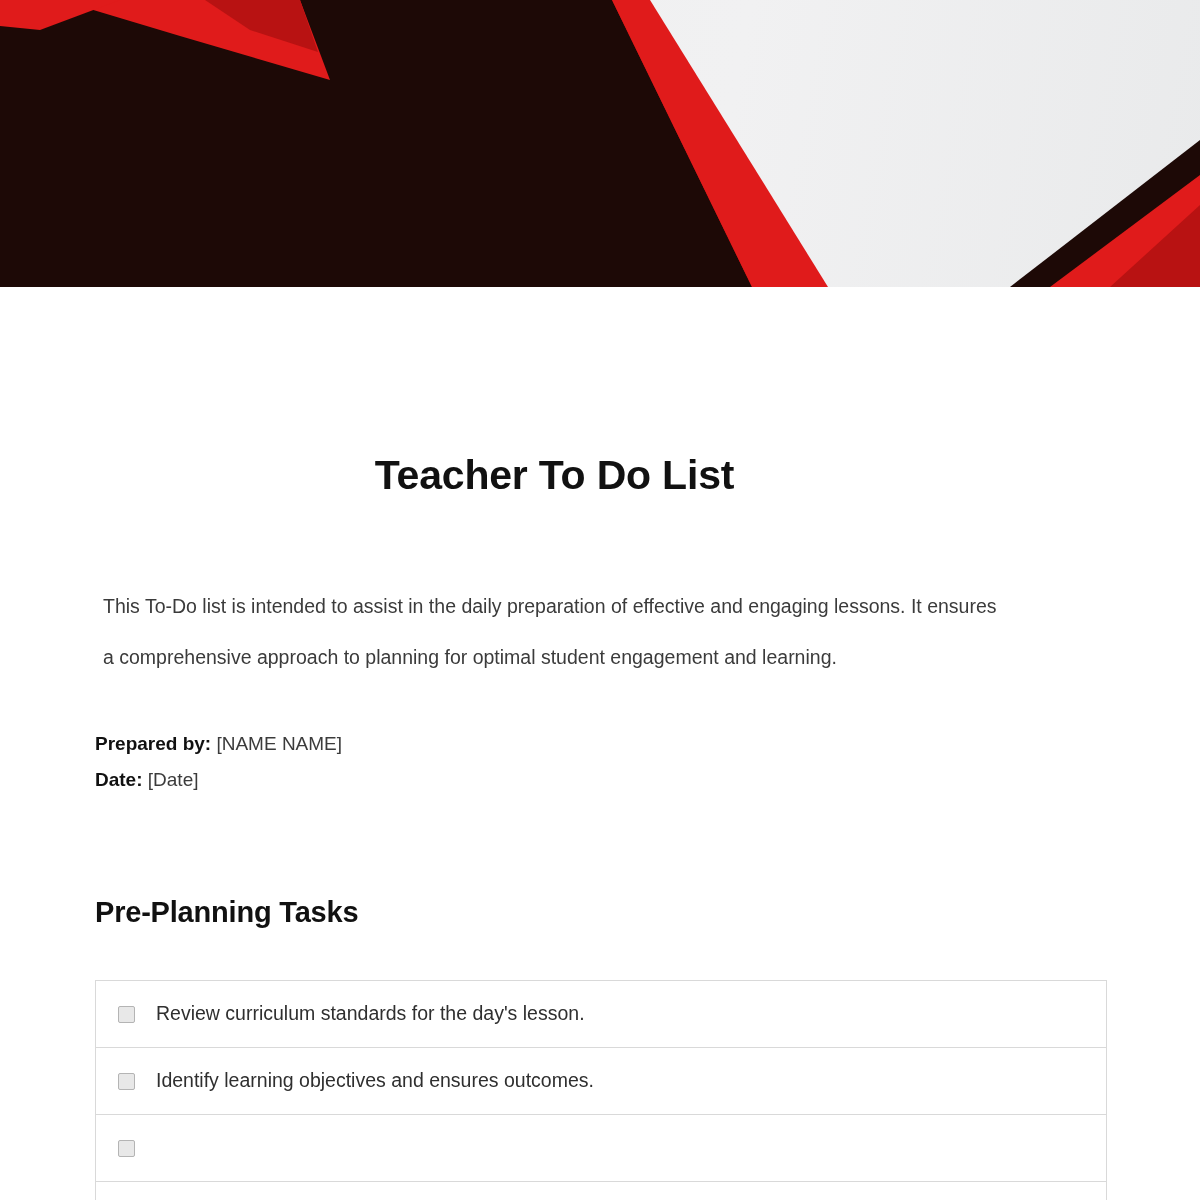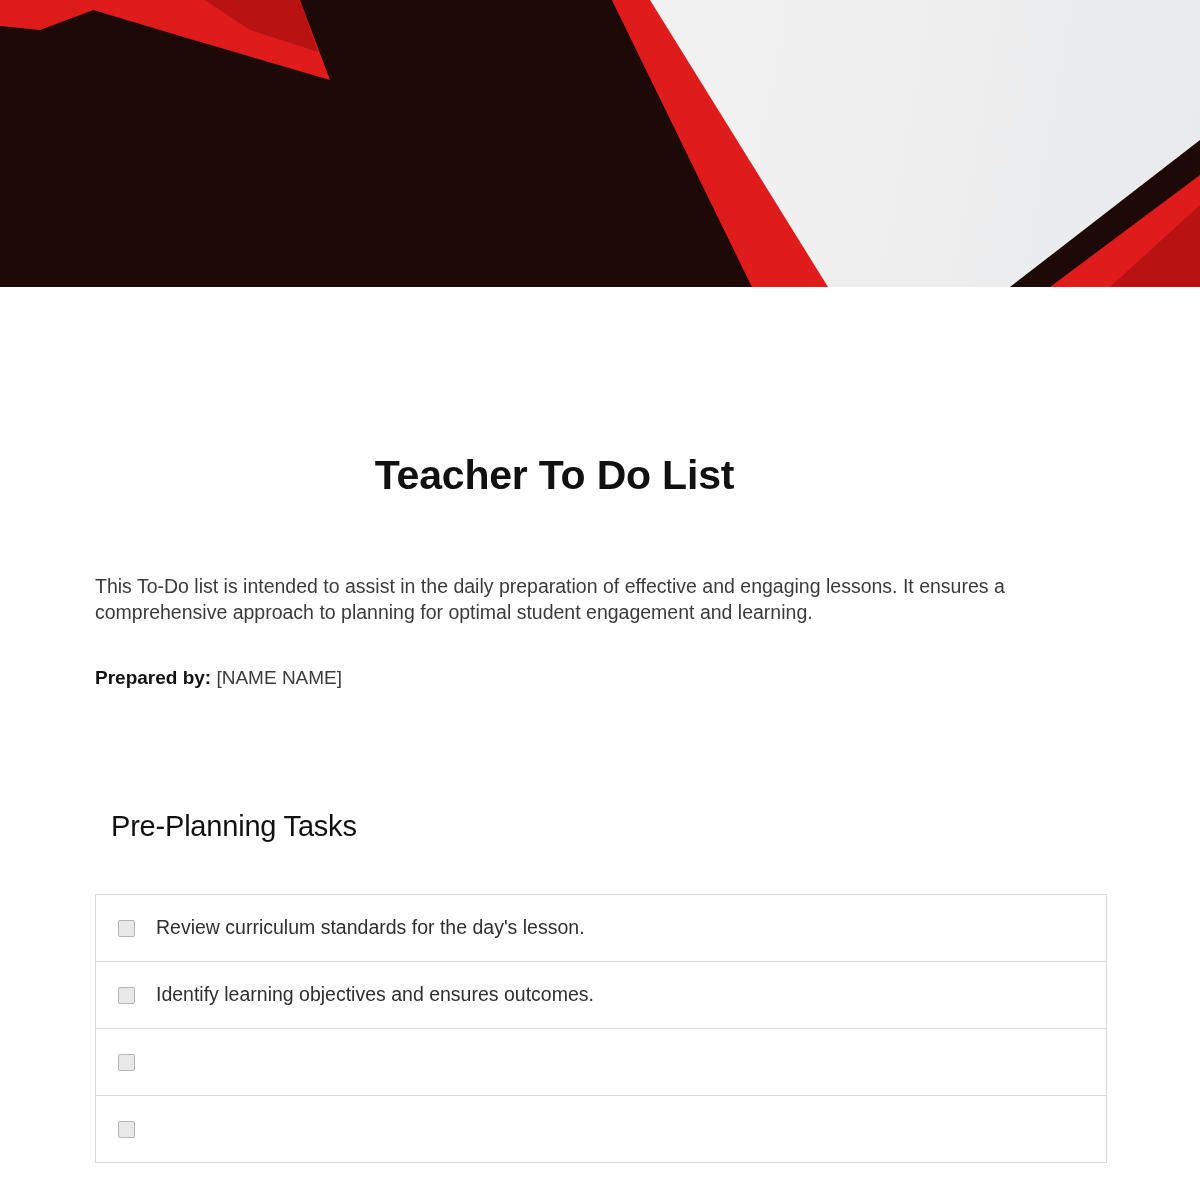--- a/index.html
+++ b/index.html
@@ -105,43 +105,43 @@
   .doc-title {
     text-align: center;
     font-size: 41px;
     font-weight: bold;
     color: #111111;
     letter-spacing: -0.2px;
     margin: 0;
     padding-top: 165px;
   }
   .intro {
-    margin: 0;
+    margin: 8px;
     padding-top: 74px;
     font-size: 19.5px;
-    line-height: 26px;
+    line-height: 51px;
     color: #3b3b3b;
     max-width: 975px;
   }
   .meta {
     padding-top: 35px;
     font-size: 19px;
     line-height: 36px;
     color: #3b3b3b;
   }
   .meta b {
     color: #111111;
     font-weight: bold;
     text-align: right;
   }
   .section-title {
     font-size: 29px;
-    font-weight: normal;
+    font-weight: bold;
     color: #111111;
-    margin: 16px;
+    margin: 0;
     padding-top: 98px;
     letter-spacing: -0.2px;
   }
   .task-table {
     margin-top: 51px;
     border: 1px solid #d9d9d9;
     border-bottom: none;
     width: 1010px;
   }
   .task-row {
@@ -187,20 +187,24 @@
 
   <h1 class="doc-title">Teacher To Do List</h1>
 
   <p class="intro">This To-Do list is intended to assist in the daily preparation of effective and engaging lessons. It ensures a comprehensive approach to planning for optimal student engagement and learning.</p>
 
   <div class="meta">
     <div>
       <b>Prepared by:</b>
       <span>[NAME NAME]</span>
     </div>
+    <div>
+      <b>Date:</b>
+      <span>[Date]</span>
+    </div>
   </div>
 
   <h2 class="section-title">Pre-Planning Tasks</h2>
 
   <div class="task-table">
     <div class="task-row">
       <span class="checkbox"></span>
       <span class="task-label">Review curriculum standards for the day's lesson.</span>
     </div>
     <div class="task-row">

